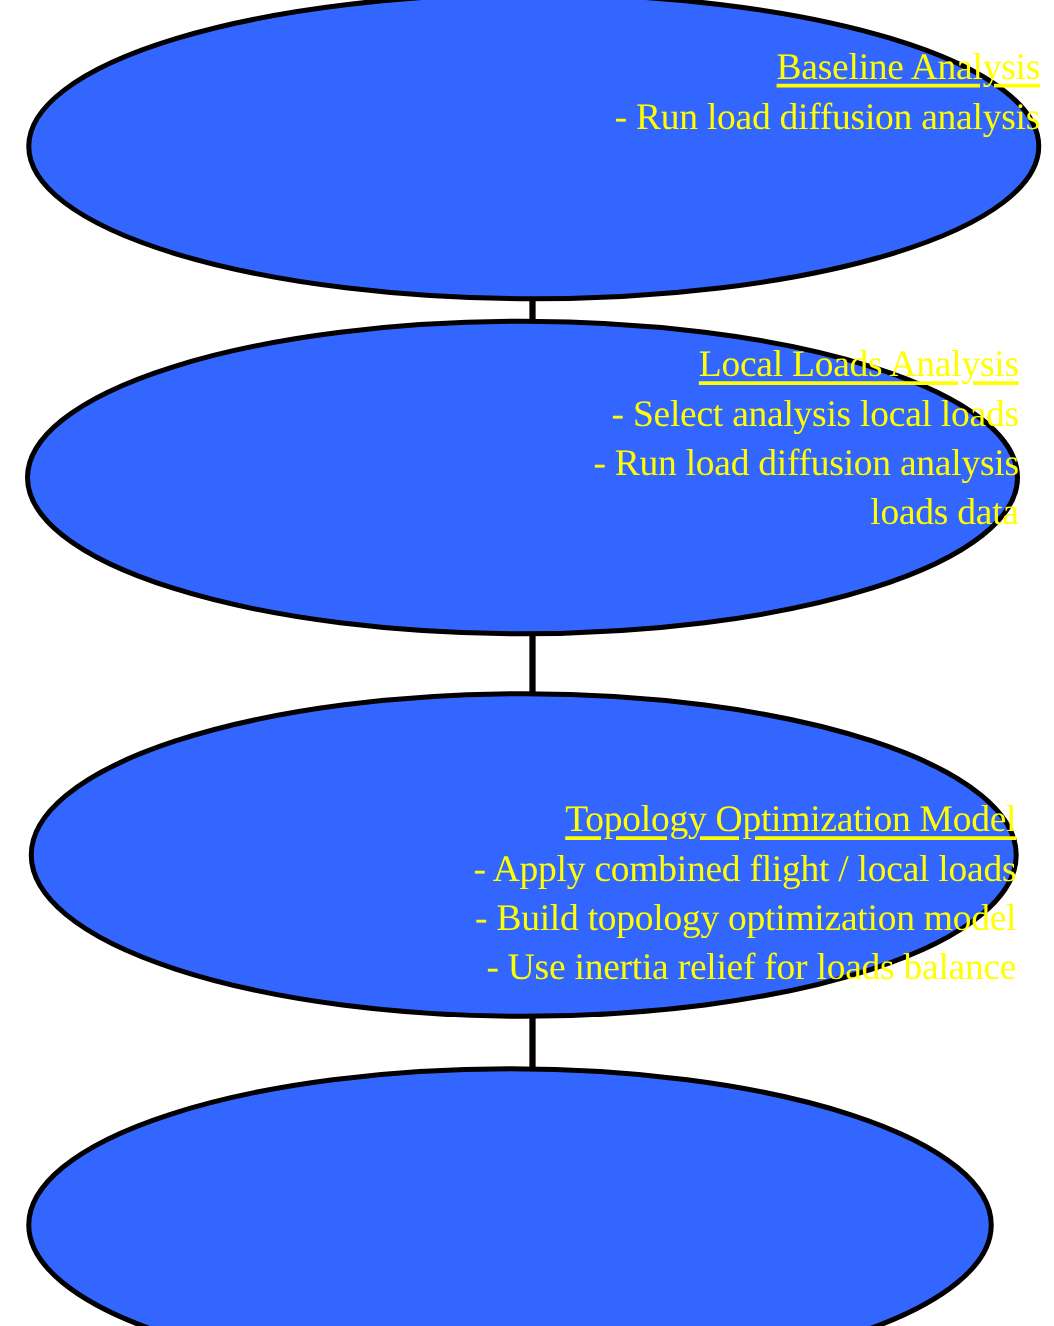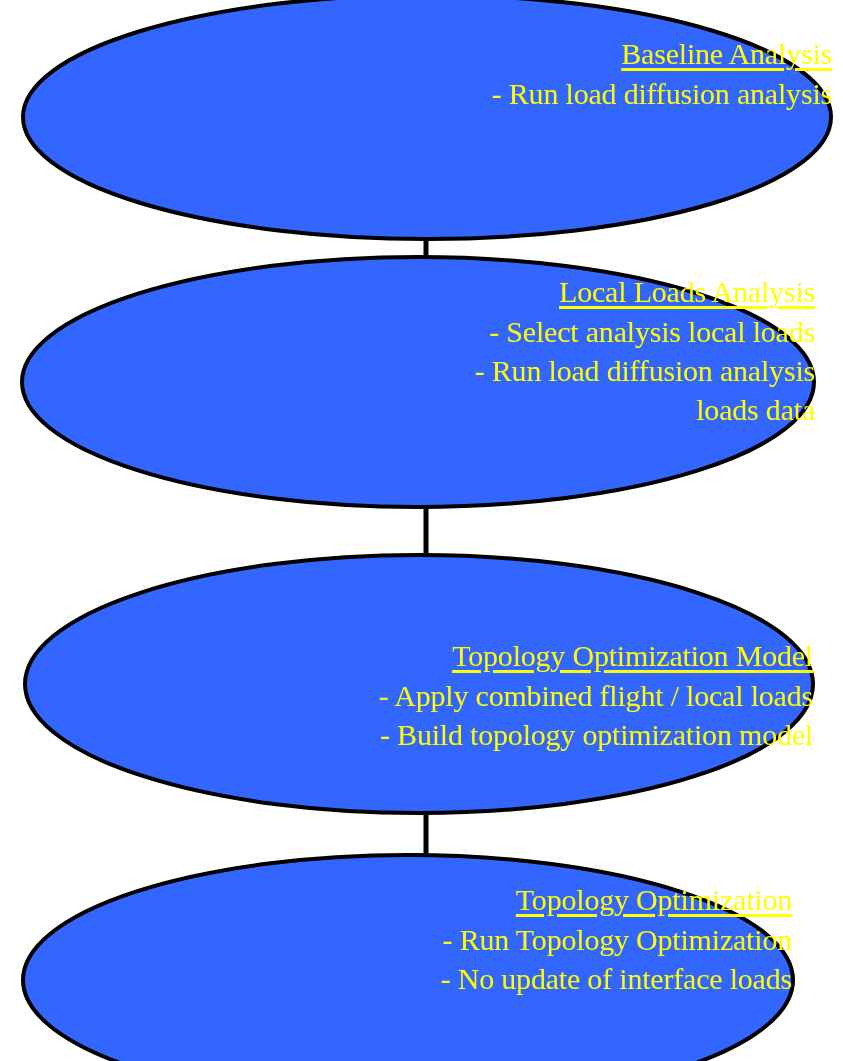--- a/index.html
+++ b/index.html
@@ -85,21 +85,17 @@
     <span class="node-title">Local Loads Analysis</span>
     <span class="node-line">- Select analysis local loads</span>
     <span class="node-line">- Run load diffusion analysis</span>
     <span class="node-line">loads data</span>
   </div>
 
   <div class="node-text" id="text-node-3">
     <span class="node-title">Topology Optimization Model</span>
     <span class="node-line">- Apply combined flight / local loads</span>
     <span class="node-line">- Build topology optimization model</span>
+    <span class="node-line">- Use inertia relief for loads balance</span>
   </div>
 
-  <div class="node-text" id="text-node-4">
-    <span class="node-title">Topology Optimization</span>
-    <span class="node-line">- Run Topology Optimization</span>
-    <span class="node-line">- No update of interface loads</span>
-  </div>
 
 </div>
 
 </body></html>

